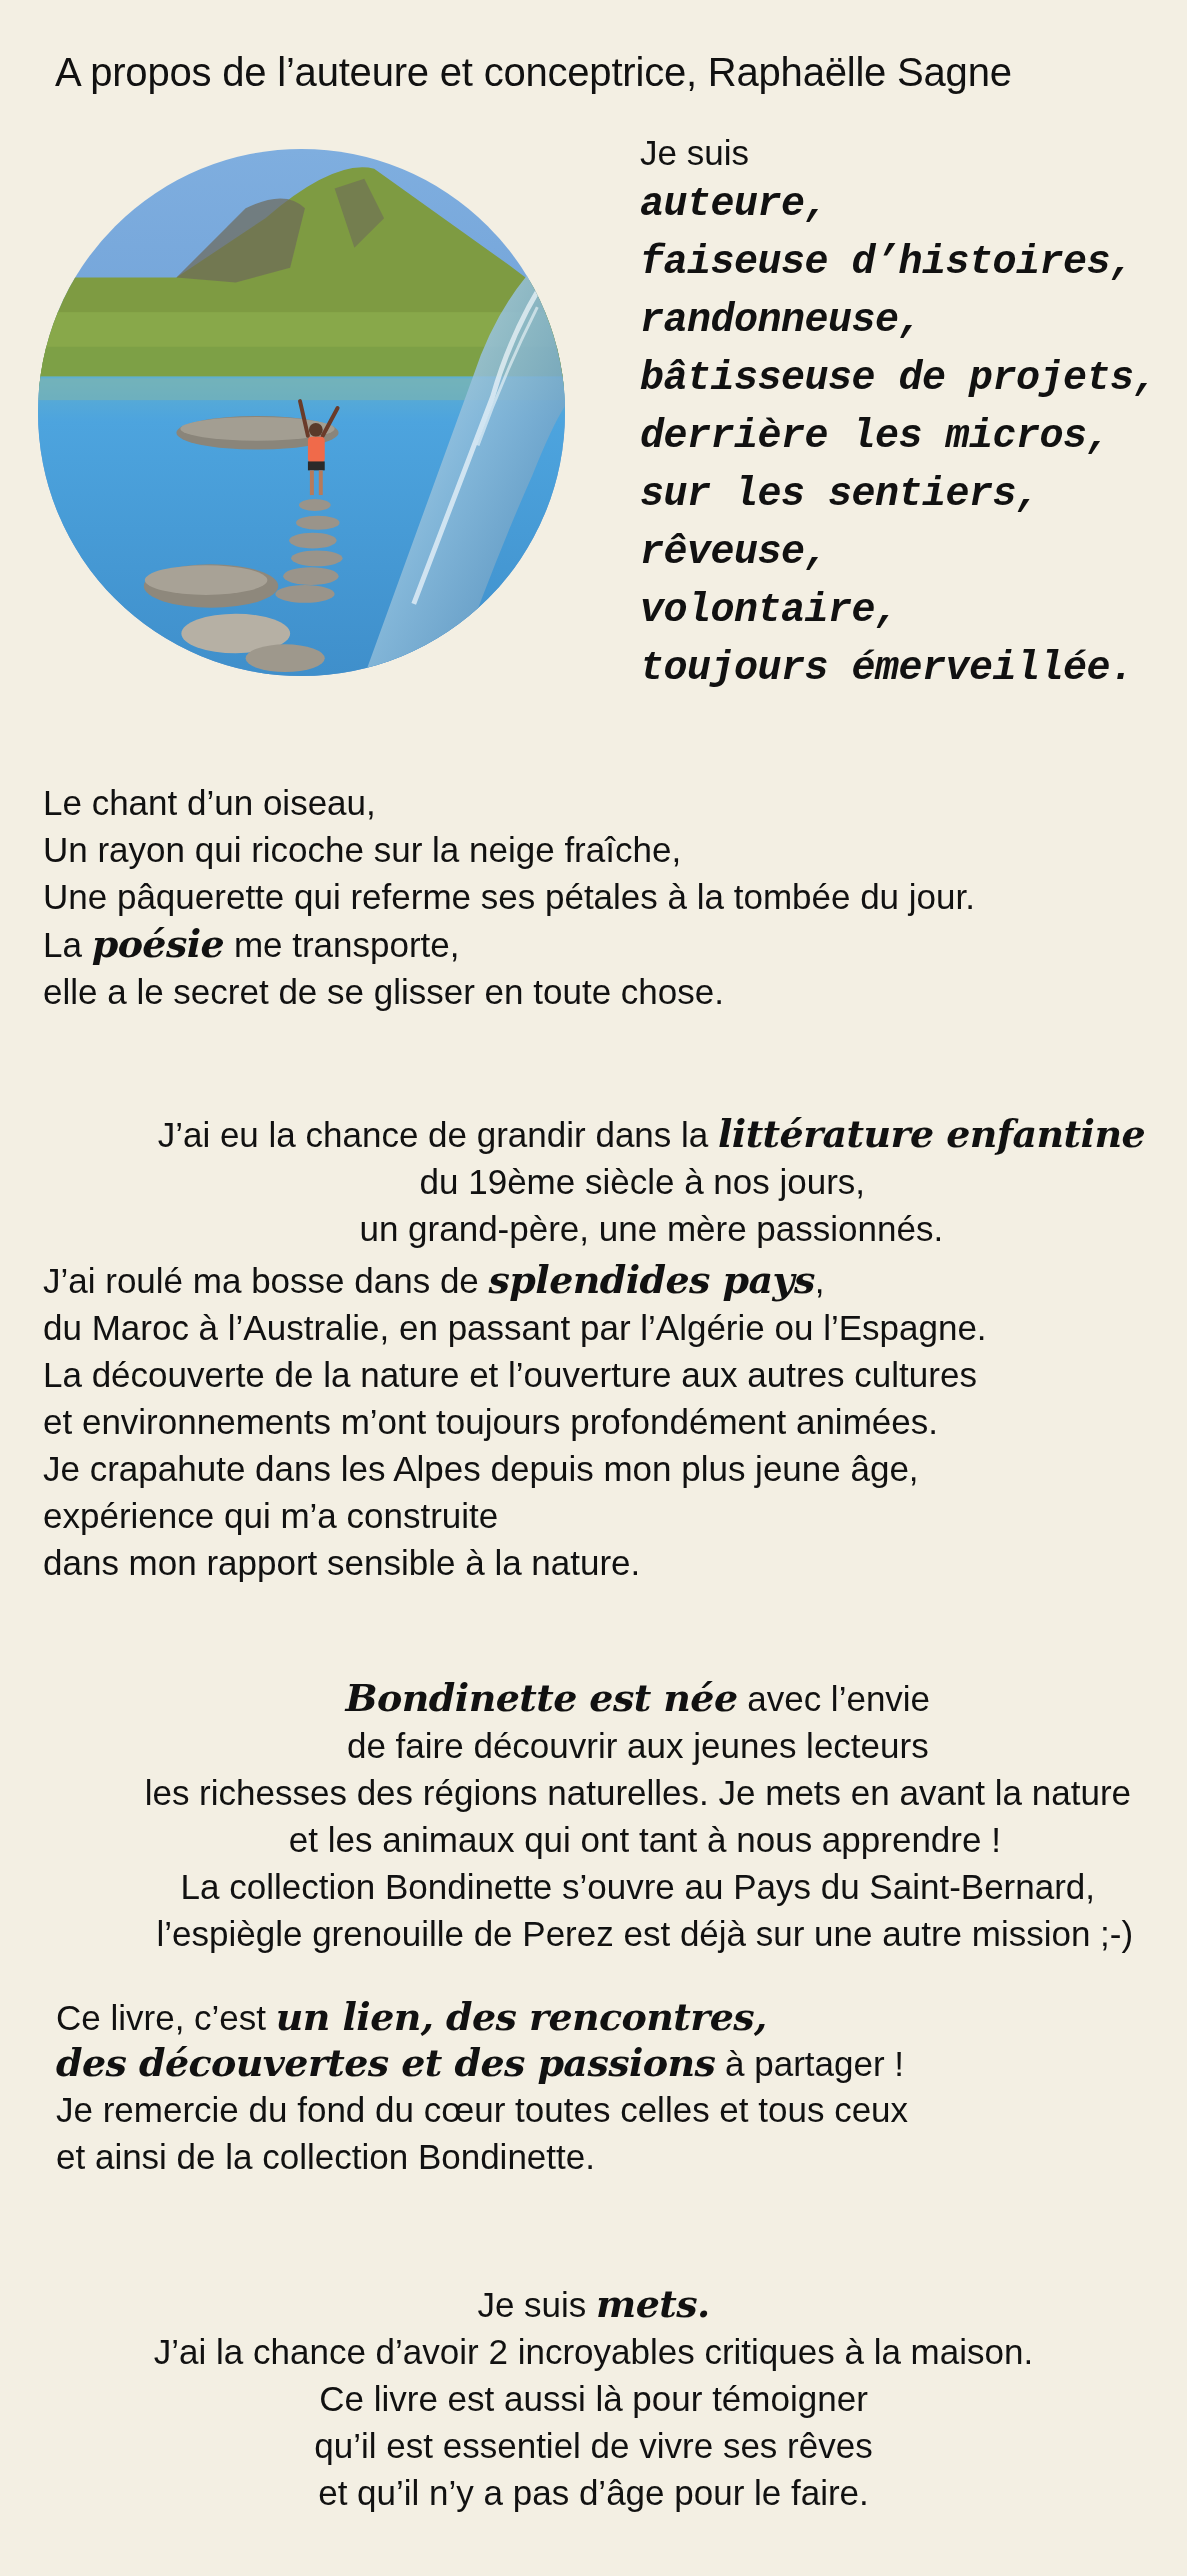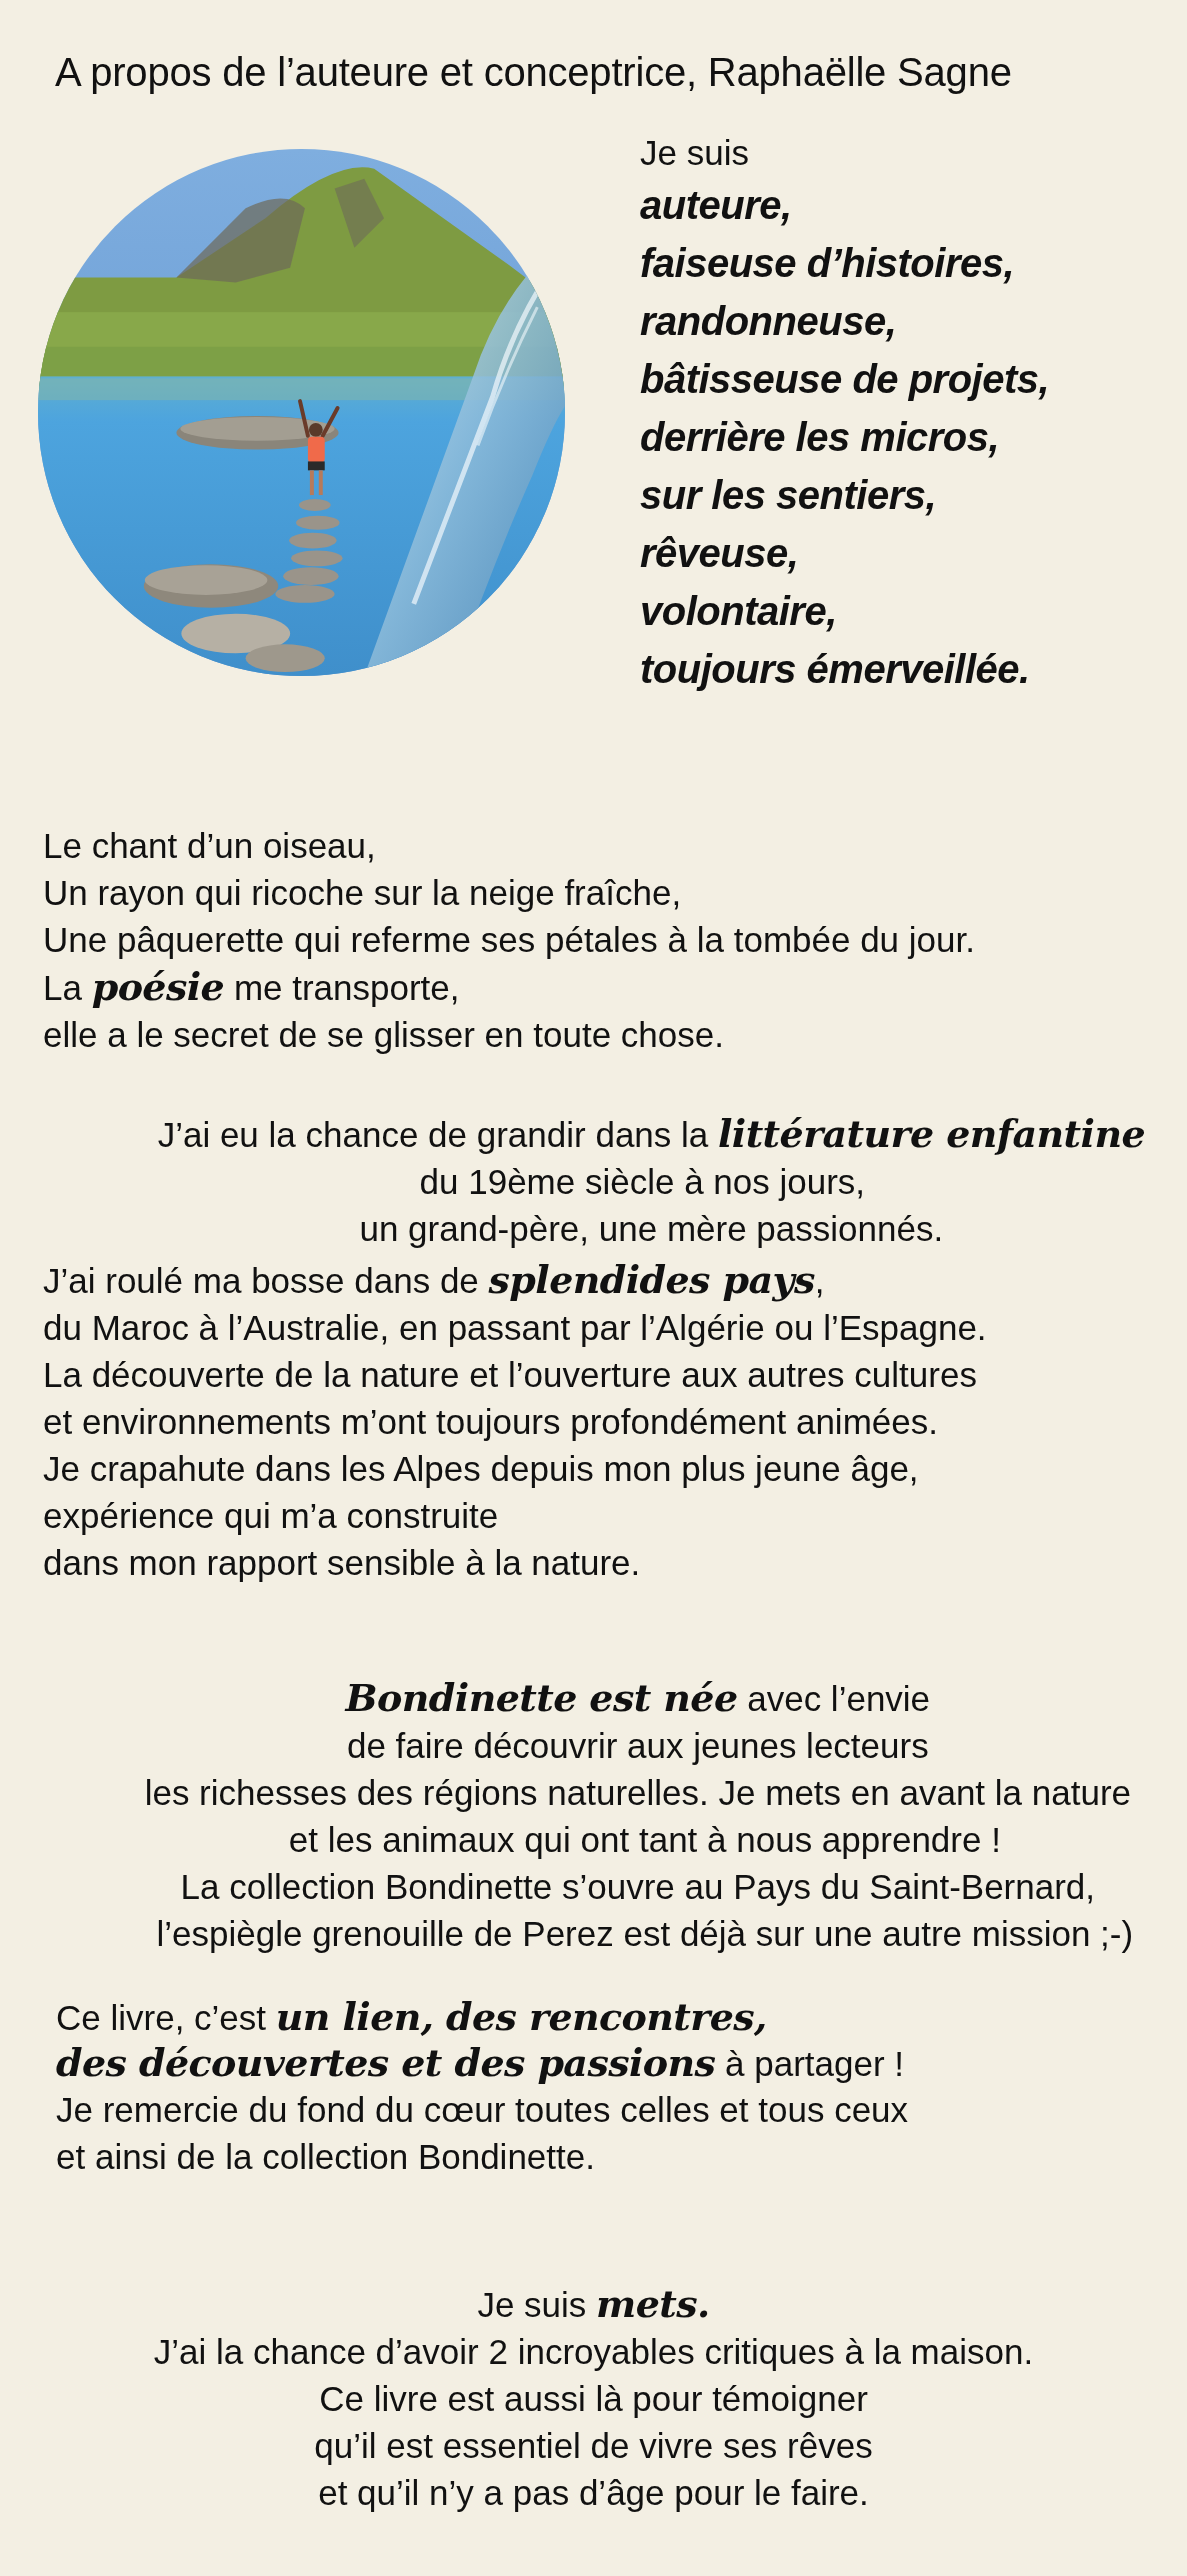--- a/index.html
+++ b/index.html
@@ -37,21 +37,21 @@
     left: 640px;
     top: 129px;
   }
   .intro .lead {
     font-size: 35px;
     line-height: 47px;
     font-weight: 400;
   }
   .intro .list { margin: 0; padding: 0; list-style: none; }
   .intro .list li {
-    font-family: Liberation Sans, sans-serif;
+    font-family: Liberation Mono, monospace;
     font-style: italic;
     font-weight: bold;
     font-size: 40px;
     line-height: 58px;
     letter-spacing: -0.5px;
     white-space: nowrap;
   }
   .para {
     position: absolute;
     font-size: 35px;
@@ -62,21 +62,21 @@
   .script {
     font-family: "DejaVu Serif", serif;
     font-style: italic;
     font-weight: bold;
     font-size: 38px;
     letter-spacing: -0.6px;
   }
   .left { left: 43px; text-align: left; }
   .right { right: 42px; text-align: center; margin-top: 40px; }
   .center { left: 0; width: 1187px; text-align: center; }
-  #p1 { top: 822px; }
+  #p1 { top: 779px; }
   #p2 { top: 1070px; }
   #p3 { top: 1256px; }
   #p4 { top: 1634px; }
   #p5 { top: 1994px; left: 56px; }
   #p5 .line:nth-child(1), #p5 .line:nth-child(2) { line-height: 45px; }
   #p6 { top: 2280px; }
 </style>
 </head>
 <body>
 

